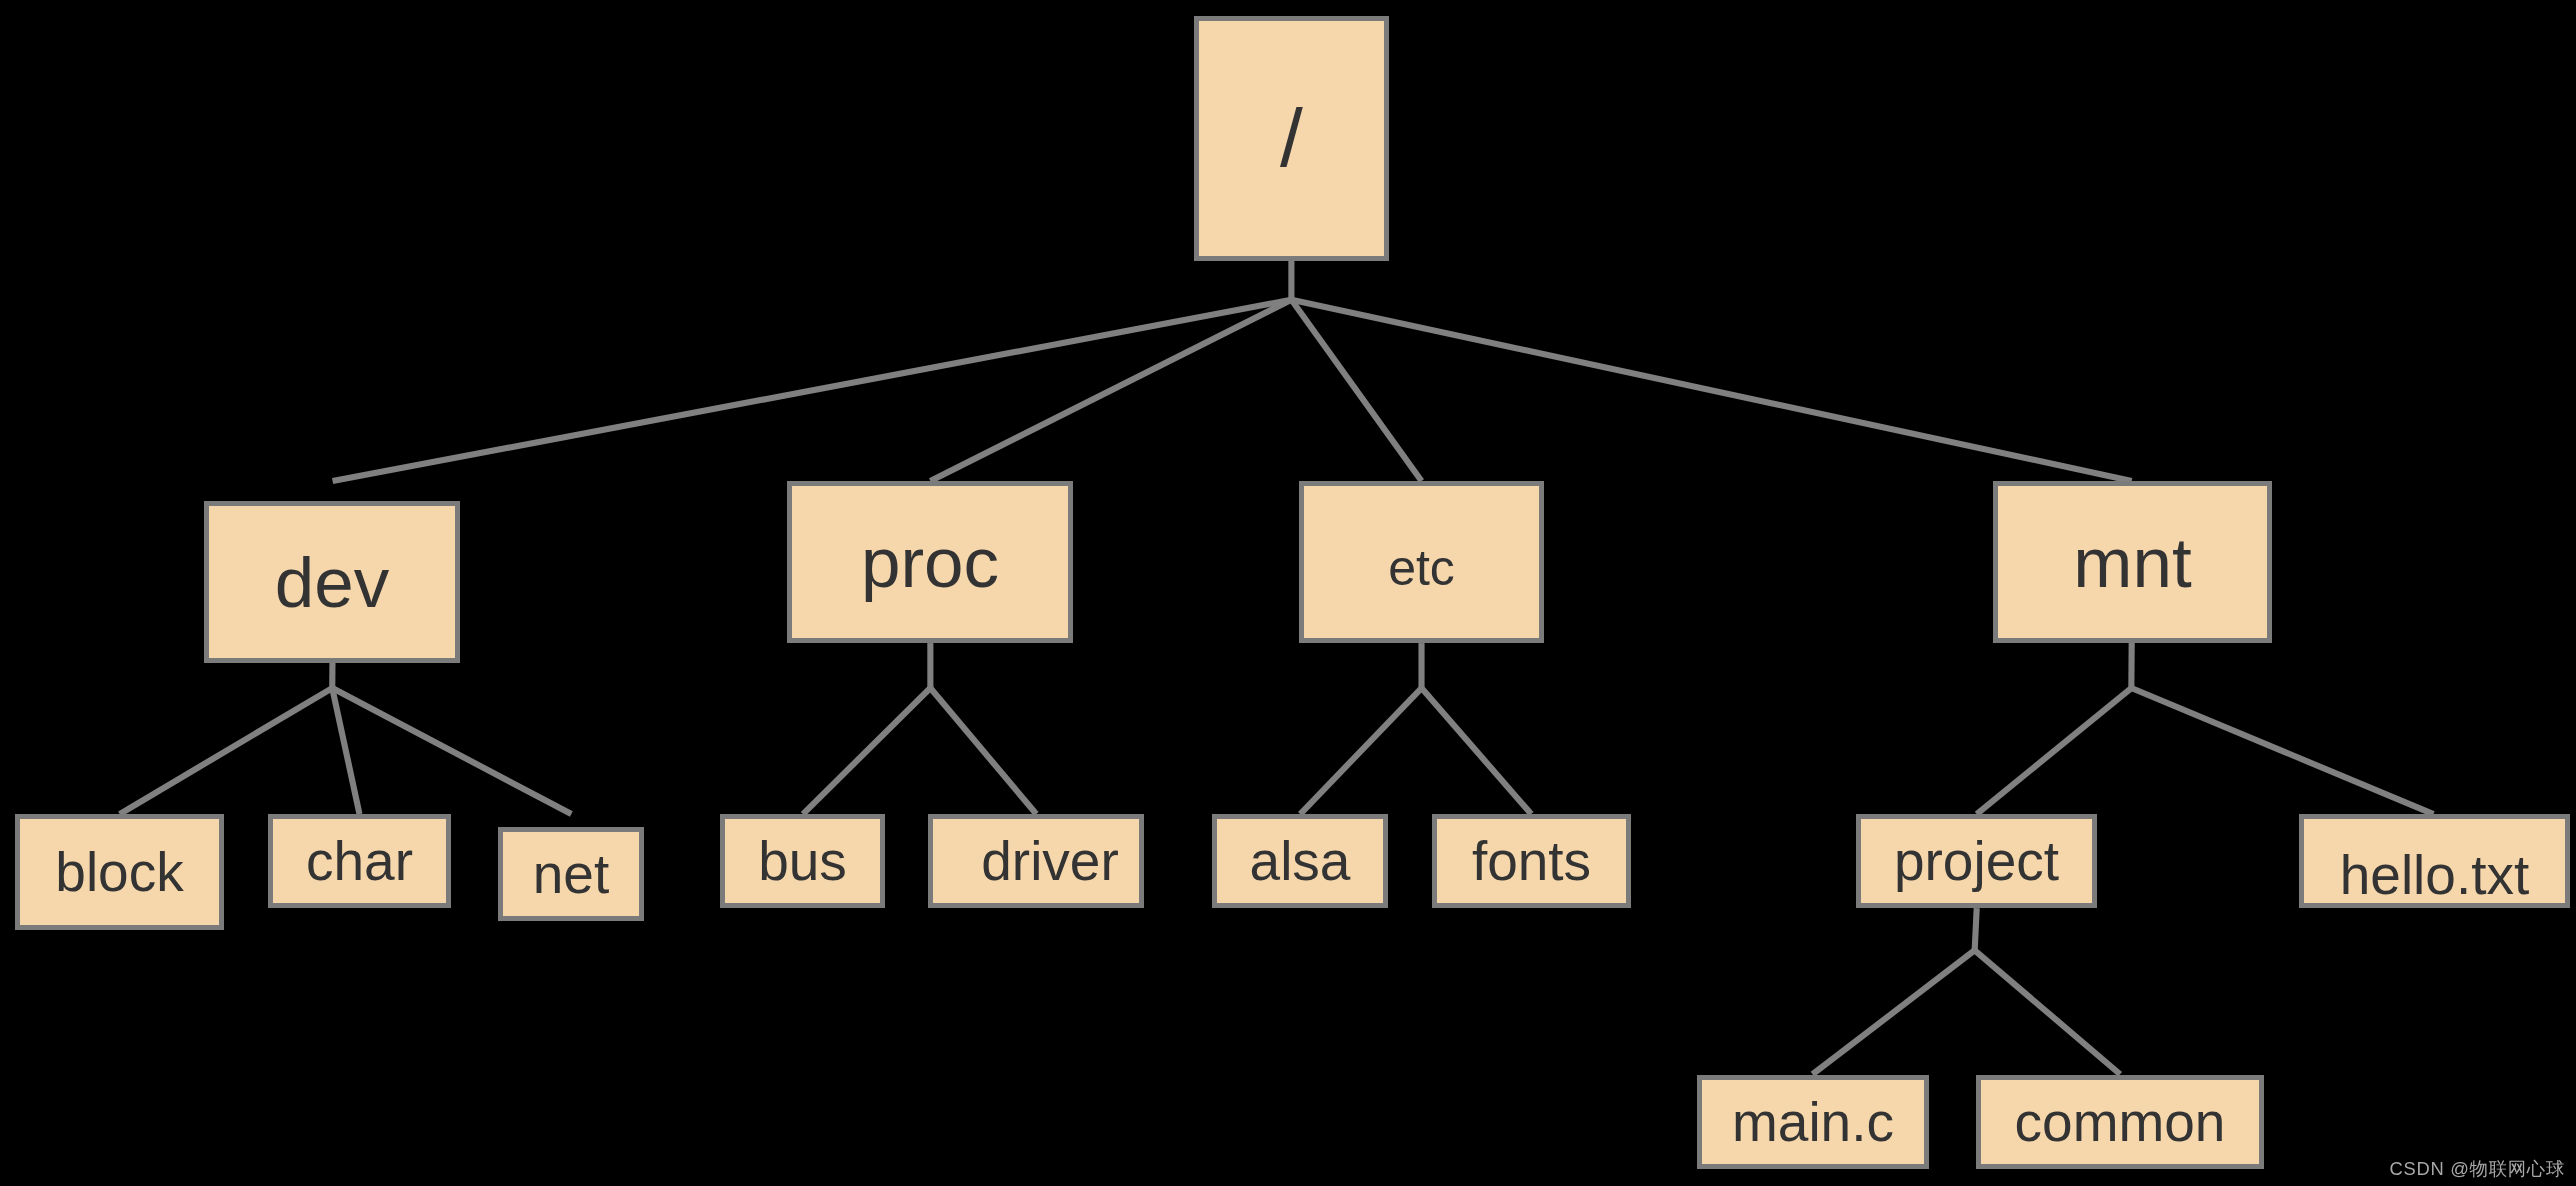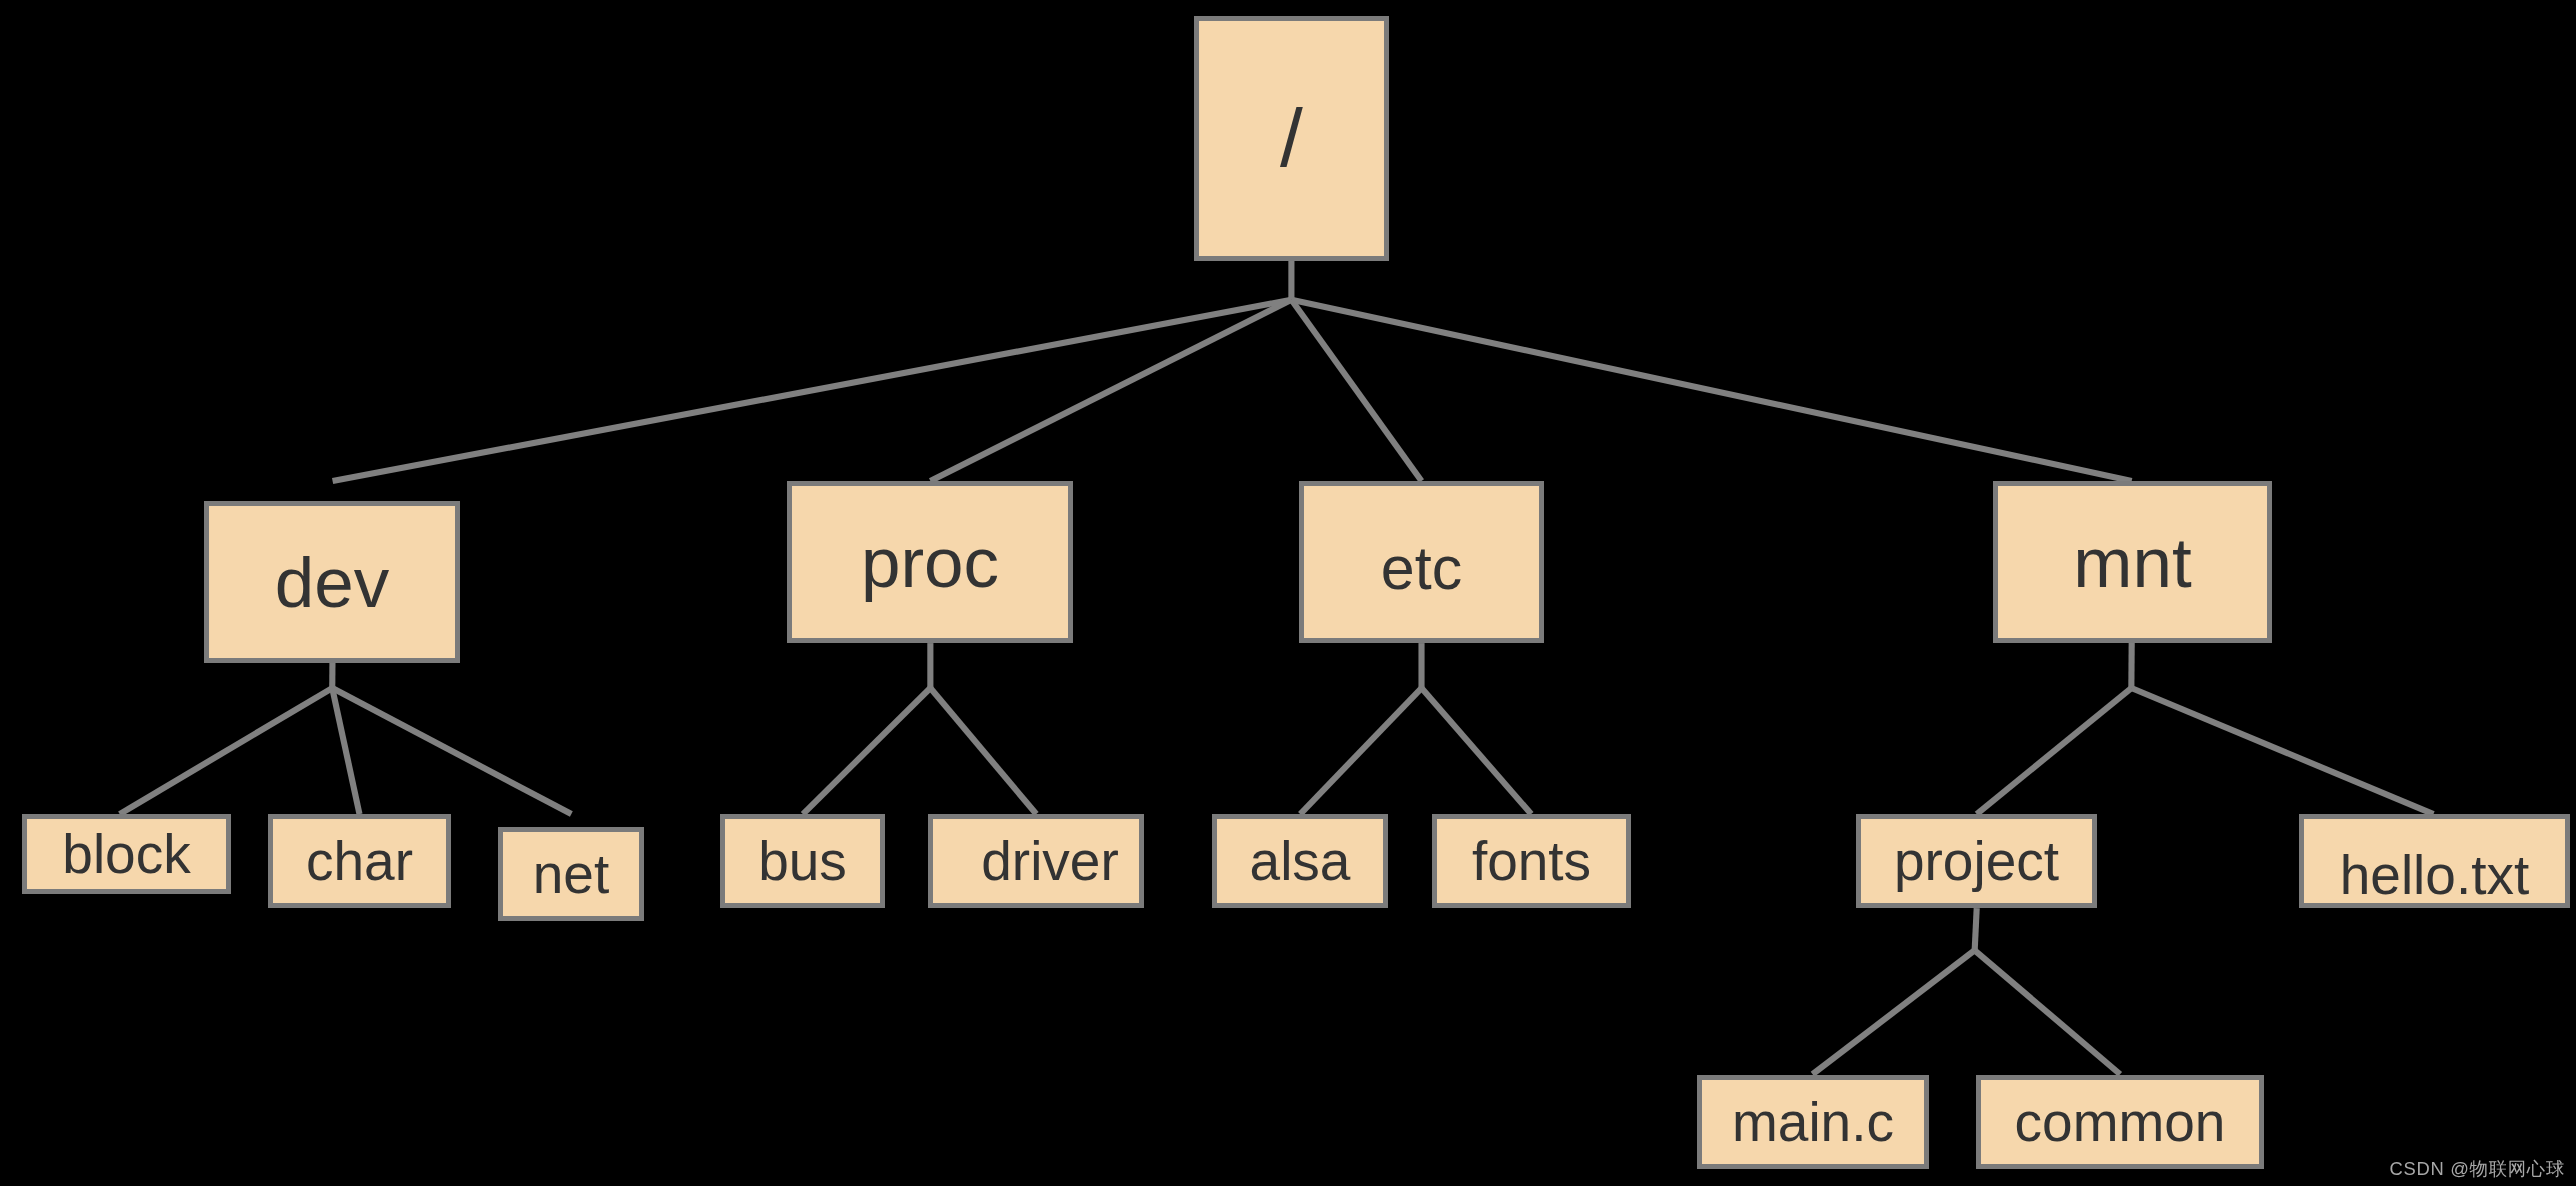--- a/index.html
+++ b/index.html
@@ -76,26 +76,26 @@
       <div class="node" style="left: 1194px; top: 15.7px; width: 195px; height: 245px;">
         <span class="label" style="font-size: 82px;">/</span>
       </div>
       <div class="node" style="left: 204px; top: 481px; width: 256px; height: 162px; margin-top: 20px;">
         <span class="label" style="font-size: 71px;">dev</span>
       </div>
       <div class="node" style="left: 787px; top: 481px; width: 286px; height: 162px;">
         <span class="label" style="font-size: 71px;">proc</span>
       </div>
       <div class="node" style="left: 1299px; top: 481px; width: 245px; height: 162px;">
-        <span class="label" style="font-size: 61px; margin-top: 12px;">etc</span>
+        <span class="label" style="font-size: 50px; margin-top: 12px;">etc</span>
       </div>
       <div class="node" style="left: 1993px; top: 481px; width: 279px; height: 162px;">
         <span class="label" style="font-size: 71px;">mnt</span>
       </div>
-      <div class="node" style="left: 15px; top: 814px; width: 209px; height: 80px; margin-left: 7px;">
+      <div class="node" style="left: 15px; top: 814px; width: 209px; height: 116px;">
         <span class="label" style="font-size: 55px;">block</span>
       </div>
       <div class="node" style="left: 268px; top: 814px; width: 183px; height: 94px;">
         <span class="label" style="font-size: 55px;">char</span>
       </div>
       <div class="node" style="left: 498px; top: 814px; width: 146px; height: 94px; margin-top: 13px;">
         <span class="label" style="font-size: 55px;">net</span>
       </div>
       <div class="node" style="left: 720px; top: 814px; width: 165px; height: 94px;">
         <span class="label" style="font-size: 55px;">bus</span>

